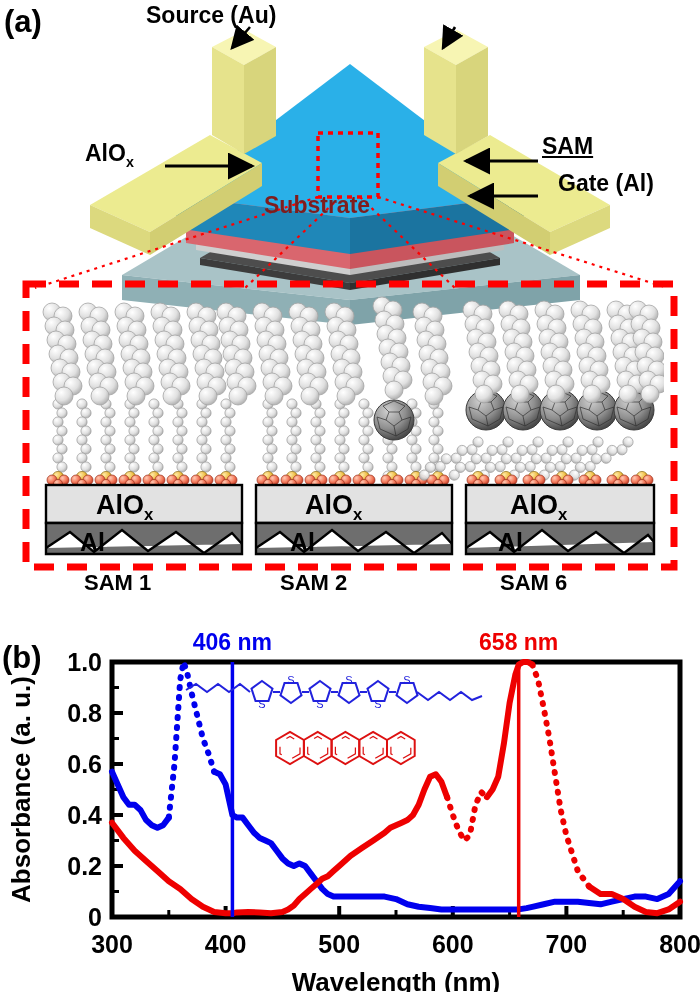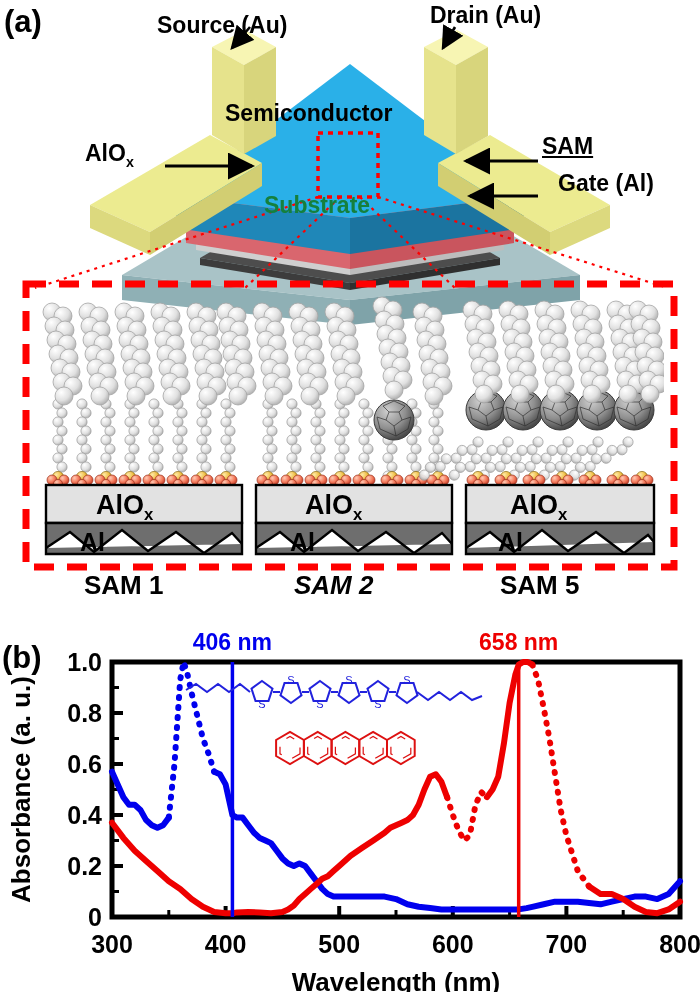--- a/index.html
+++ b/index.html
@@ -9,23 +9,23 @@
 
   
   #panel-a-letter{left:4px;top:4px;font-size:31px;font-weight:bold;}
   #panel-b-letter{left:2px;top:640px;font-size:31px;font-weight:bold;}
 
   
   #panel-a{left:0;top:0;width:700px;height:600px;}
   #device-svg,#sam-svg{display:block;}
 
   .devlabel{font-size:23px;font-weight:bold;color:#000;white-space:nowrap;}
-  .devlabel.white{color:#15803d;text-align:right;}
+  .devlabel.white{color:#7f1d1d;text-align:right;}
   .sub{font-size:0.62em;vertical-align:sub;}
-  .samcap{font-size:26px;font-weight:bold;color:#000;white-space:nowrap;}
+  .samcap{font-size:22px;font-weight:bold;color:#000;white-space:nowrap;}
 
   
   #panel-b{left:0;top:600px;width:700px;height:392px;}
   #chart-svg{display:block;}
   .ytick,.xtick{font-size:25px;font-weight:bold;fill:#000;font-family:"Liberation Sans",sans-serif;}
   .axtitle{font-size:26px;font-weight:bold;fill:#000;font-family:"Liberation Sans",sans-serif;}
   .marklbl{font-size:23px;font-weight:bold;font-family:"Liberation Sans",sans-serif;}
 </style>
 </head>
 <body>
@@ -105,23 +105,21 @@
     <g stroke="#ff0000" stroke-width="2.2" stroke-dasharray="3,5" fill="none">
       <line x1="318" y1="197" x2="35" y2="288"></line>
       <line x1="340" y1="197" x2="245" y2="288"></line>
       <line x1="360" y1="197" x2="455" y2="288"></line>
       <line x1="378" y1="197" x2="668" y2="288"></line>
     </g>
 
     <rect x="26" y="284" width="648" height="283" fill="none" stroke="#ff0000" stroke-width="7" stroke-dasharray="20,13"></rect>
   </svg>
 
-  <span class="abs devlabel" style="left:146px;top:12px;margin-left:11px;">Source (Au)</span>
-  <span class="abs devlabel" style="left:430px;top:2px;">Drain (Au)</span>
-  <span class="abs devlabel" style="left:225px;top:100px;">Semiconductor</span>
+  <span class="abs devlabel" style="left:146px;top:2px;">Source (Au)</span>
   <span class="abs devlabel" style="left:542px;top:133px;text-decoration:underline;">SAM</span>
   <span class="abs devlabel" style="left:558px;top:170px;">Gate (Al)</span>
   <span class="abs devlabel" style="left:85px;top:140px;">
     <span>AlO</span><span class="sub">x</span>
   </span>
   <span class="abs devlabel white" style="left:264px;top:192px;">Substrate</span>
 
   <svg id="sam-svg" class="abs" style="left:36px;top:292px;" width="628" height="268" viewBox="0 0 628 268" xmlns="http://www.w3.org/2000/svg">
     <defs>
       <radialGradient id="gball" cx="35%" cy="30%" r="70%">
@@ -320,22 +318,22 @@
   </span>
   <span class="abs devlabel" style="left:510px;top:490px;font-size:27px;">
     <span>AlO</span><span class="sub">x</span>
   </span>
 
   <span class="abs devlabel" style="left:80px;top:528px;font-size:25px;">Al</span>
   <span class="abs devlabel" style="left:290px;top:528px;font-size:25px;">Al</span>
   <span class="abs devlabel" style="left:498px;top:528px;font-size:25px;">Al</span>
 
   <span class="abs samcap" style="left:84px;top:570px;">SAM 1</span>
-  <span class="abs samcap" style="left:294px;top:570px;font-style:italic;">SAM 2</span>
-  <span class="abs samcap" style="left:500px;top:570px;">SAM 5</span>
+  <span class="abs samcap" style="left:280px;top:570px;">SAM 2</span>
+  <span class="abs samcap" style="left:500px;top:570px;">SAM 6</span>
 </div>
 
 <div class="abs" id="panel-b">
   <span class="abs lbl" id="panel-b-letter" style="top:40px;">(b)</span>
 
   <svg id="chart-svg" width="700" height="392" viewBox="0 0 700 392" xmlns="http://www.w3.org/2000/svg">
     <g id="plot-root">
         <rect x="112" y="62" width="568" height="255" fill="none" stroke="#000" stroke-width="5"></rect>
         <line x1="112" y1="317" x2="112" y2="306" stroke="#000" stroke-width="4"></line>
         <text x="112" y="353" class="xtick" text-anchor="middle">300</text>

